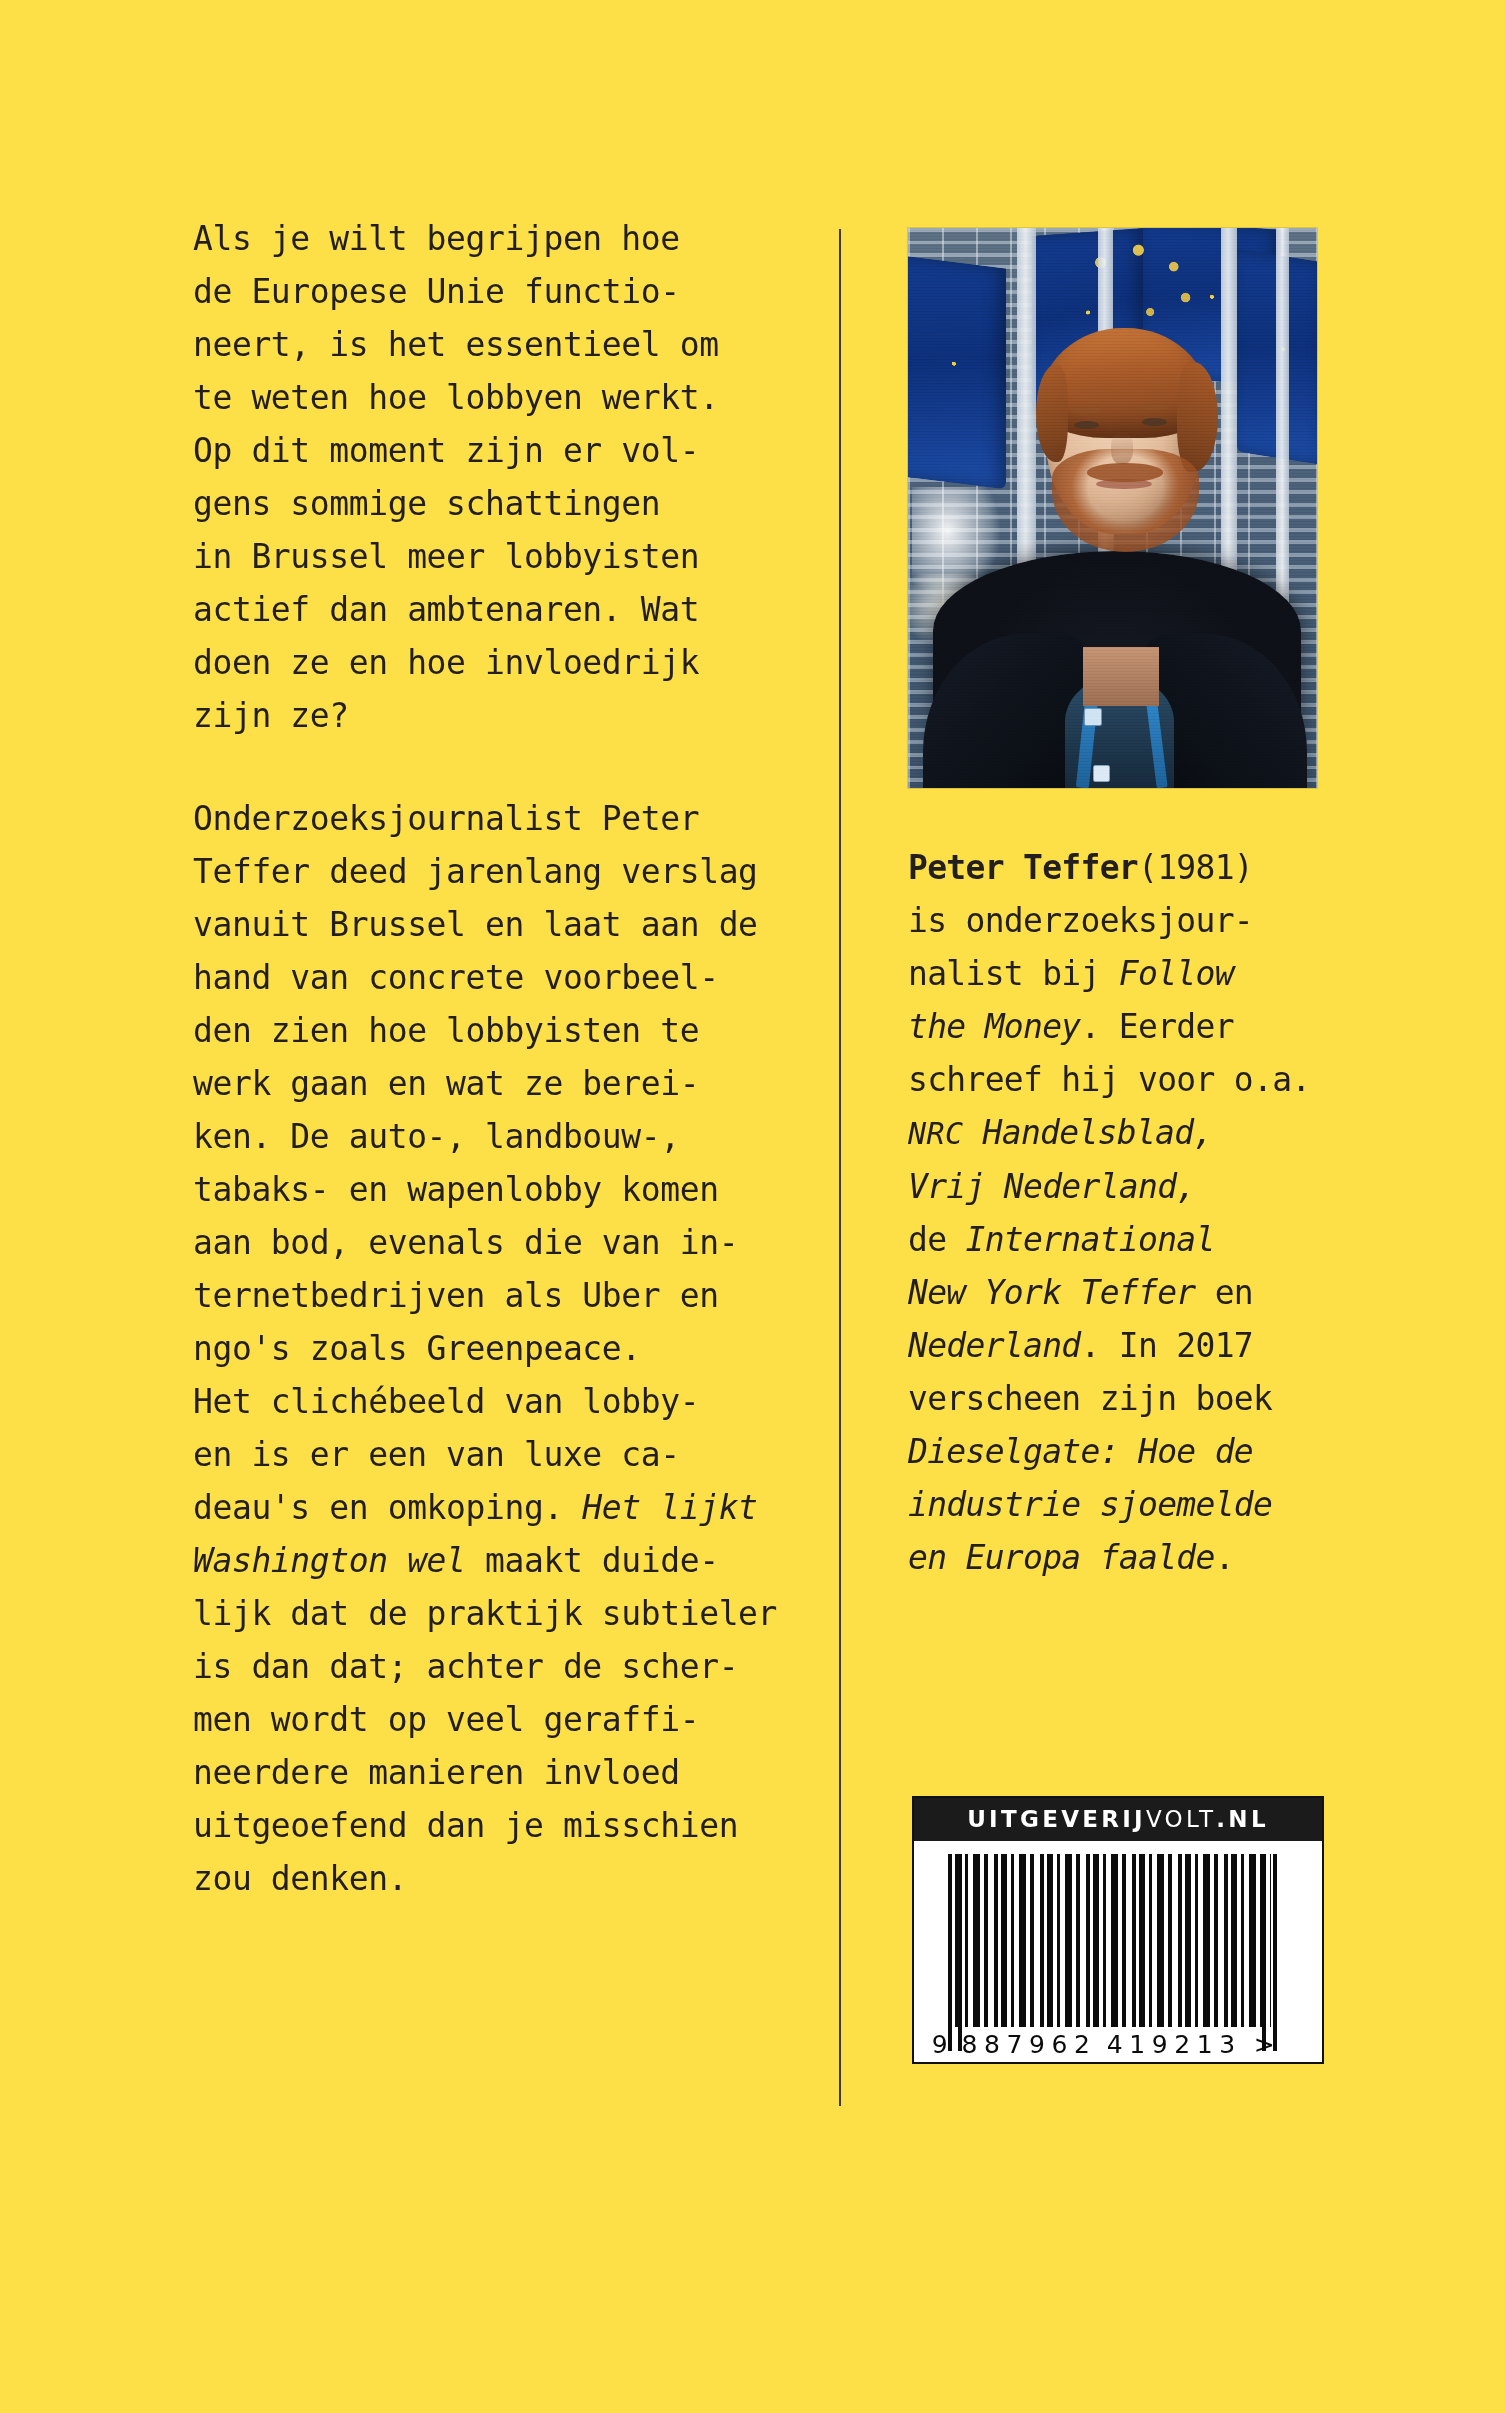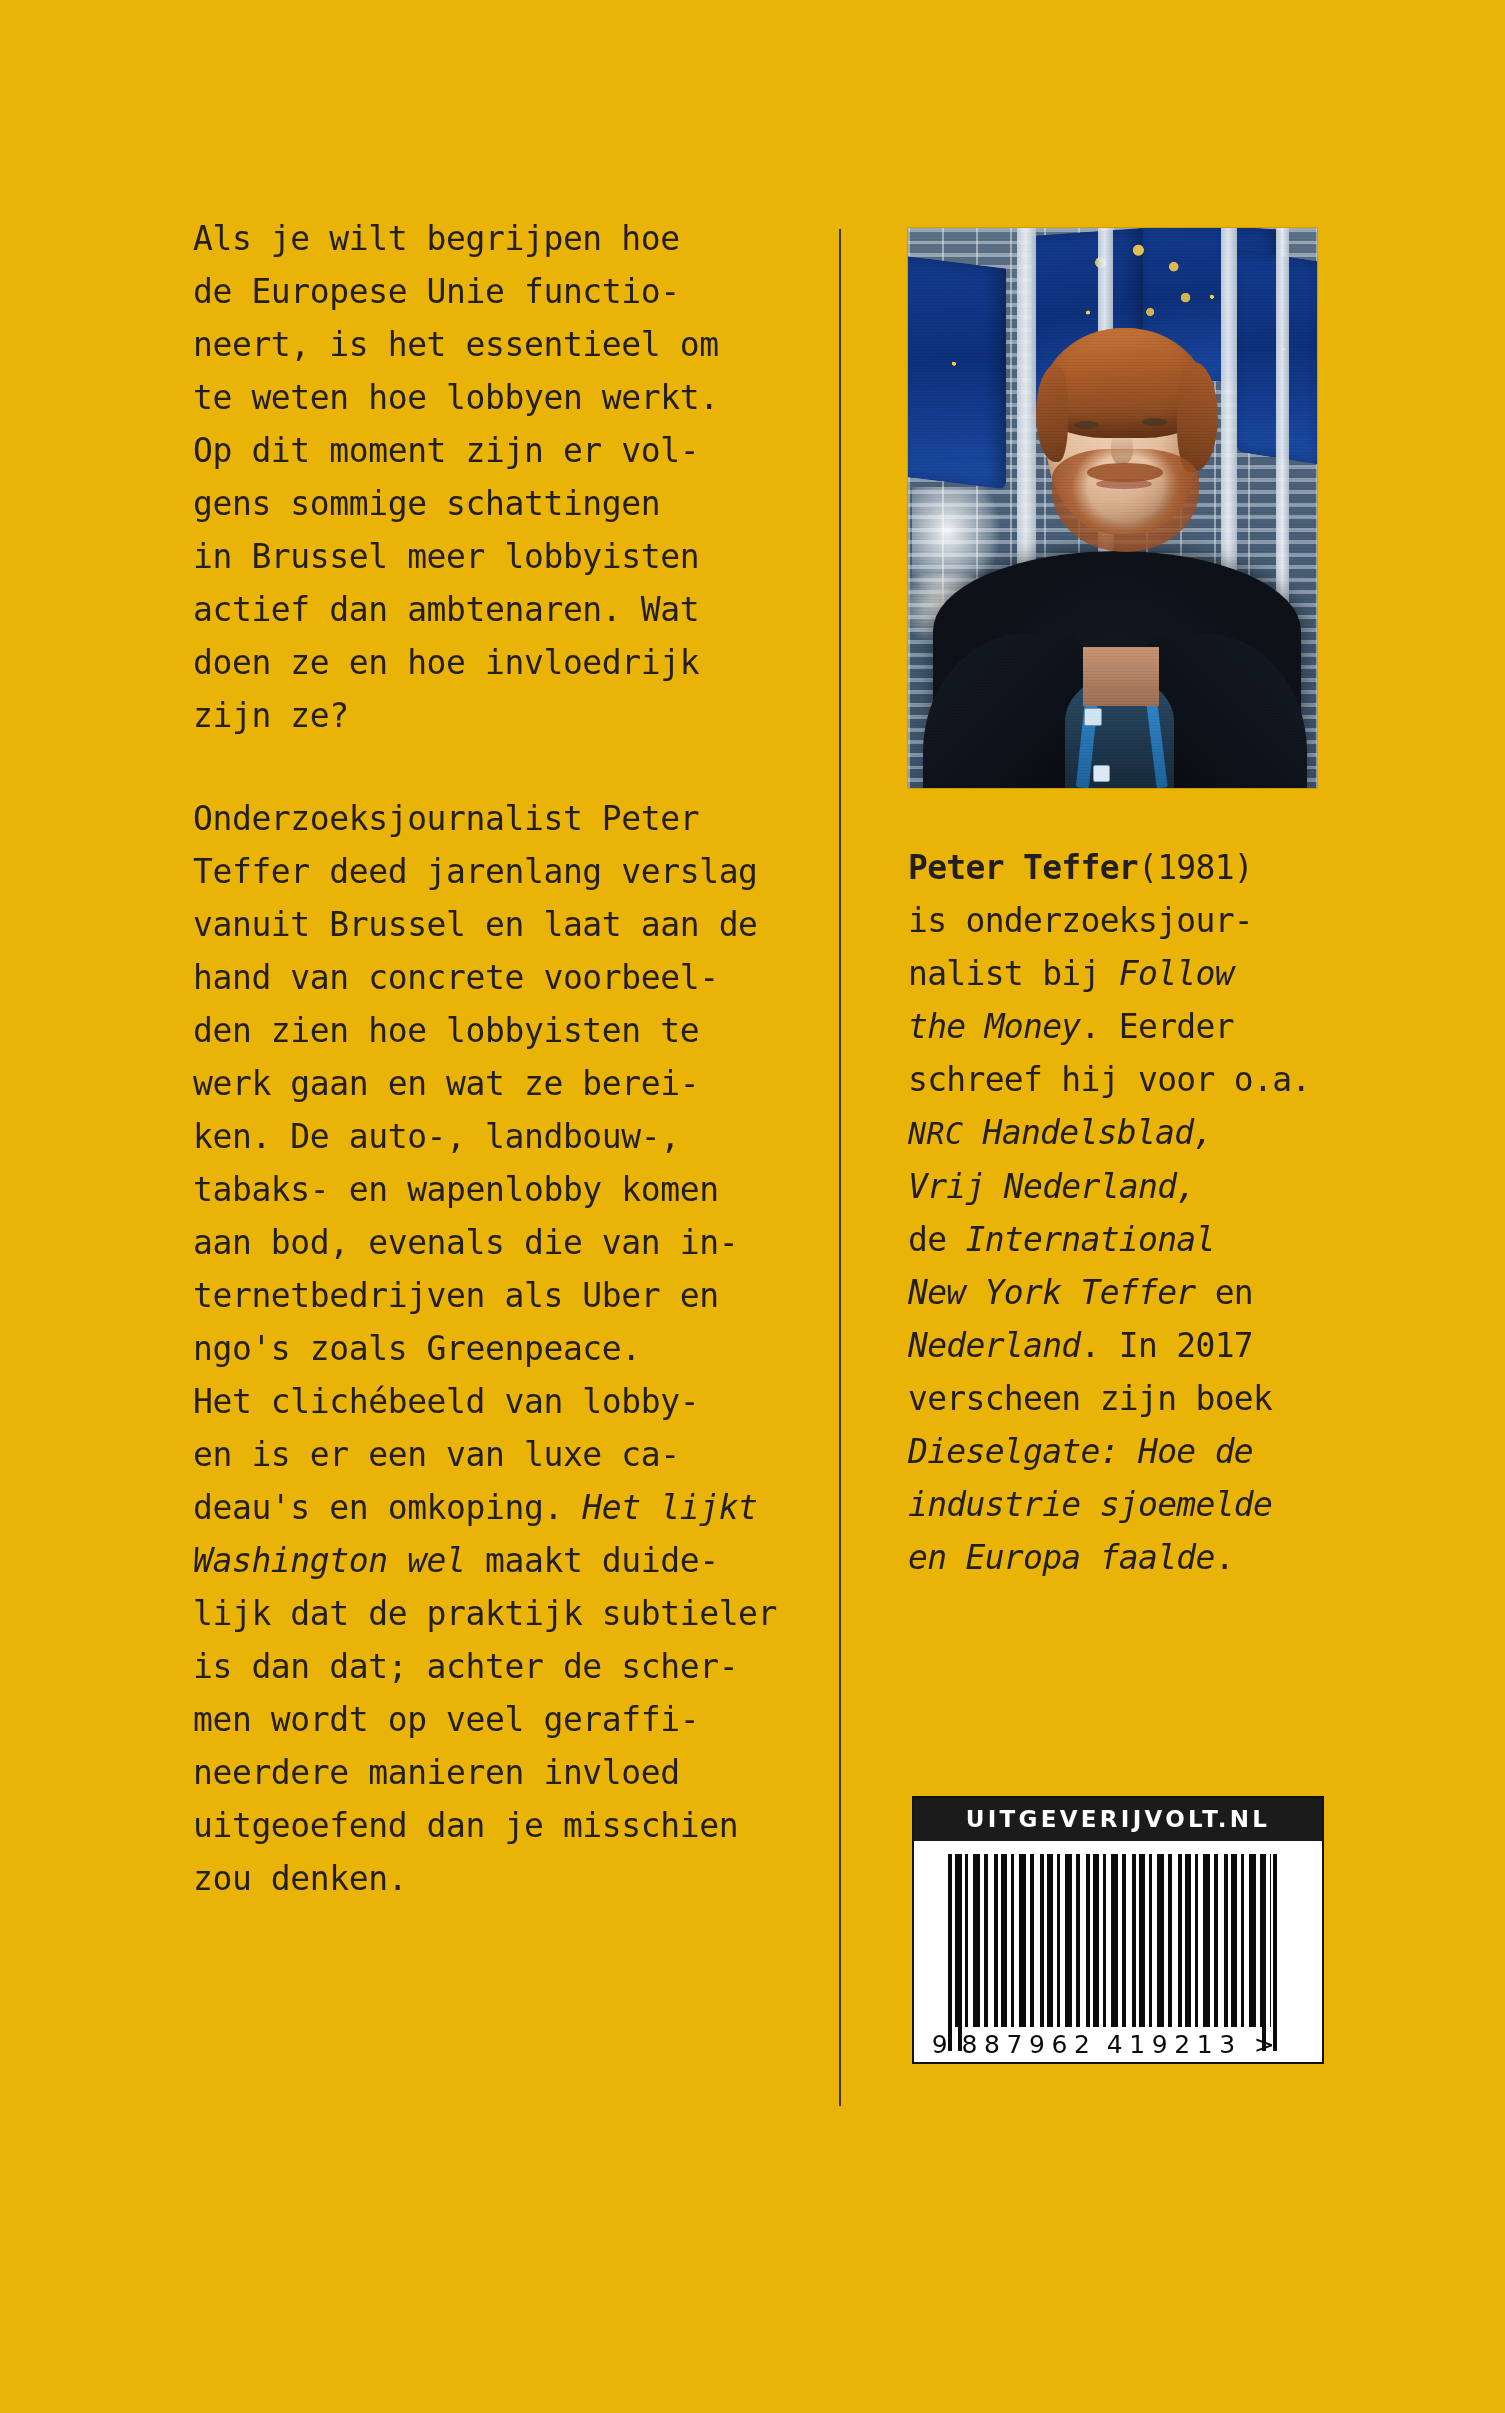--- a/index.html
+++ b/index.html
@@ -11,21 +11,21 @@
     width: 1506px;
     height: 2413px;
     font-family: "DejaVu Sans Mono", "Liberation Mono", monospace;
     -webkit-font-smoothing: antialiased;
   }
 
   .page {
     position: relative;
     width: 1506px;
     height: 2413px;
-    background: #eab308;
+    background: #fde047;
     overflow: hidden;
   }
 
   
   .blurb-column {
     position: absolute;
     left: 193px;
     top: 212px;
     width: 599px;
   }
@@ -325,21 +325,21 @@
     color: #ffffff;
     text-align: center;
     font-family: "DejaVu Sans", "Liberation Sans", sans-serif;
     font-size: 23px;
     font-weight: 700;
     letter-spacing: 3.3px;
     padding: 9.6px 0 10.3px 0;
     line-height: 1;
     white-space: nowrap;
   }
-  .barcode-header .volt { font-weight: 700; letter-spacing: 3.3px; }
+  .barcode-header .volt { font-weight: 400; letter-spacing: 3.3px; }
   .barcode-header .nl { font-weight: 700; }
   .barcode-body {
     position: relative;
     height: 221px;
     background: #ffffff;
     padding: 0;
   }
   .bars {
     position: absolute;
     left: 34px; top: 13.2px;

